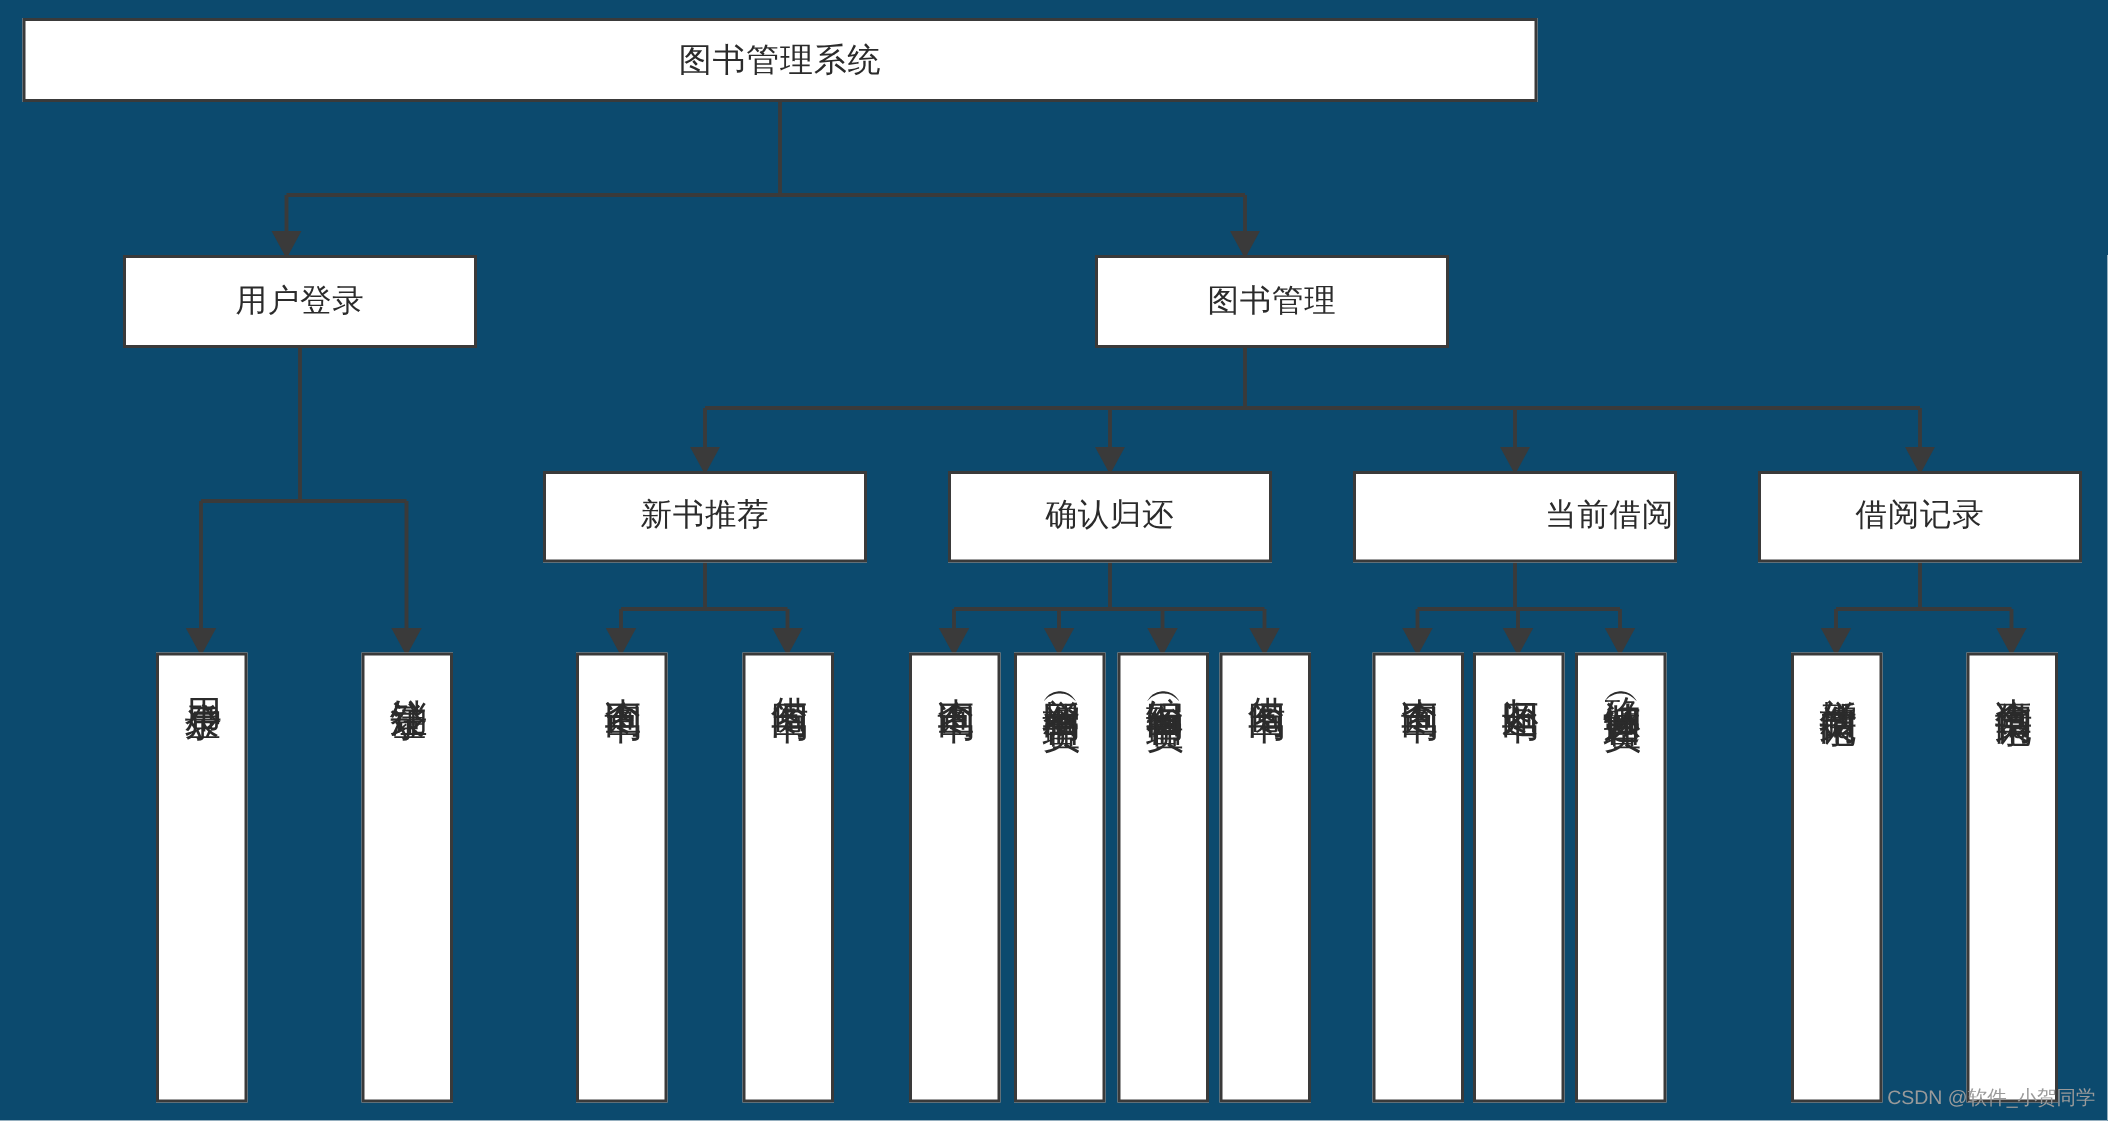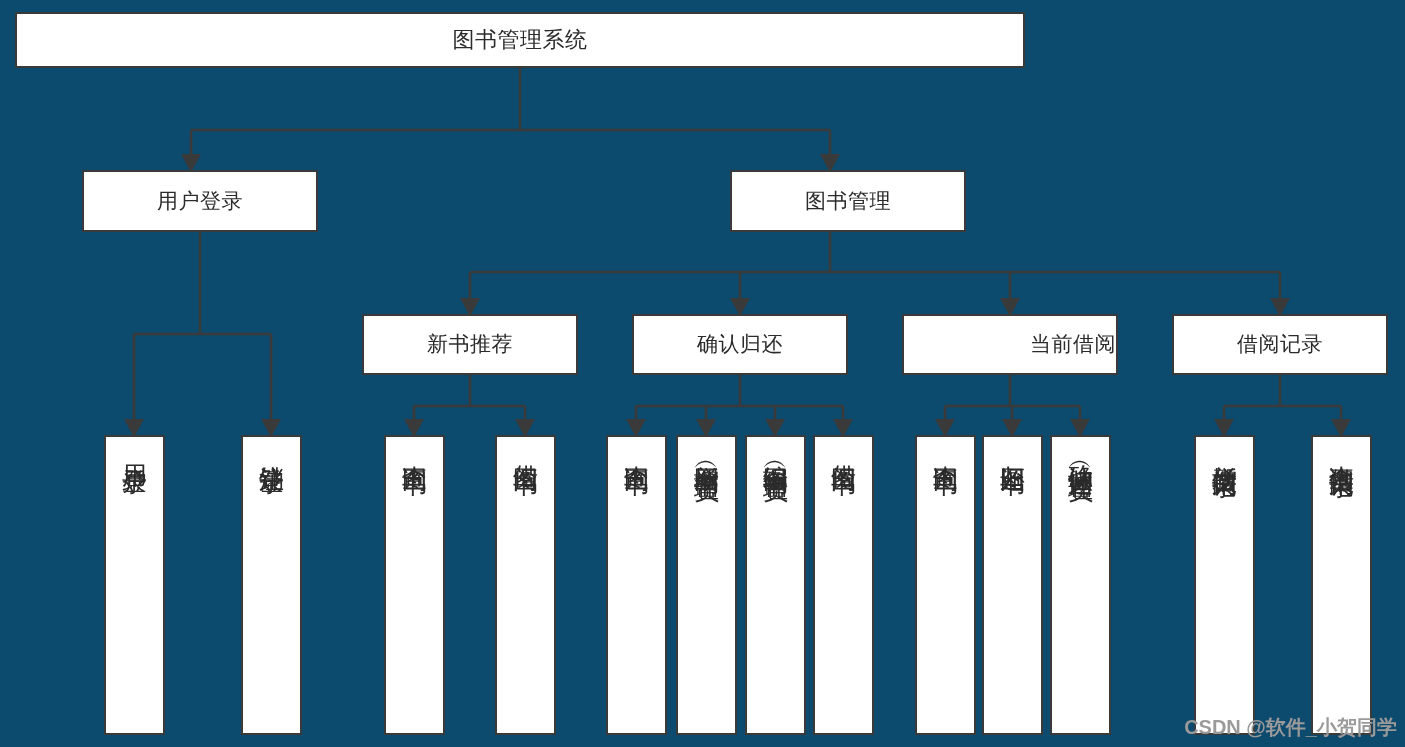--- a/index.html
+++ b/index.html
@@ -62,26 +62,25 @@
     text-orientation: upright;
     font-size: 25px;
     line-height: 1.0;
     letter-spacing: 2px;
     white-space: nowrap;
   }
   .watermark {
     position: absolute;
     right: 8px;
     bottom: 6px;
-    font-size: 20px;
+    font-size: 13px;
     color: #9a9a9a;
     z-index: 5;
     white-space: nowrap;
     font-family: "Liberation Sans", "DejaVu Sans", sans-serif;
-    font-weight: bold;
   }
 </style>
 </head>
 <body>
 
 <div id="canvas">
 
   <svg id="edges" viewBox="0 0 1405 747" width="1405" height="747">
     <defs>
       <marker id="arrow" markerWidth="9" markerHeight="9" refX="3.2" refY="4.5" orient="auto" markerUnits="strokeWidth">

